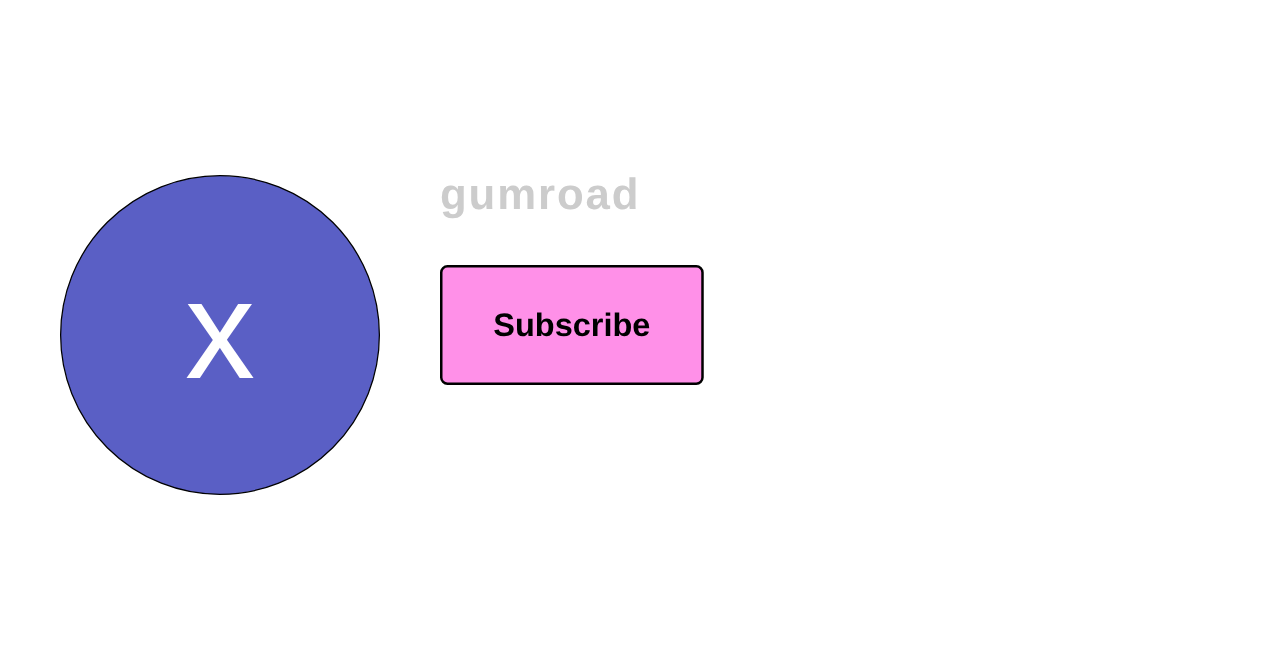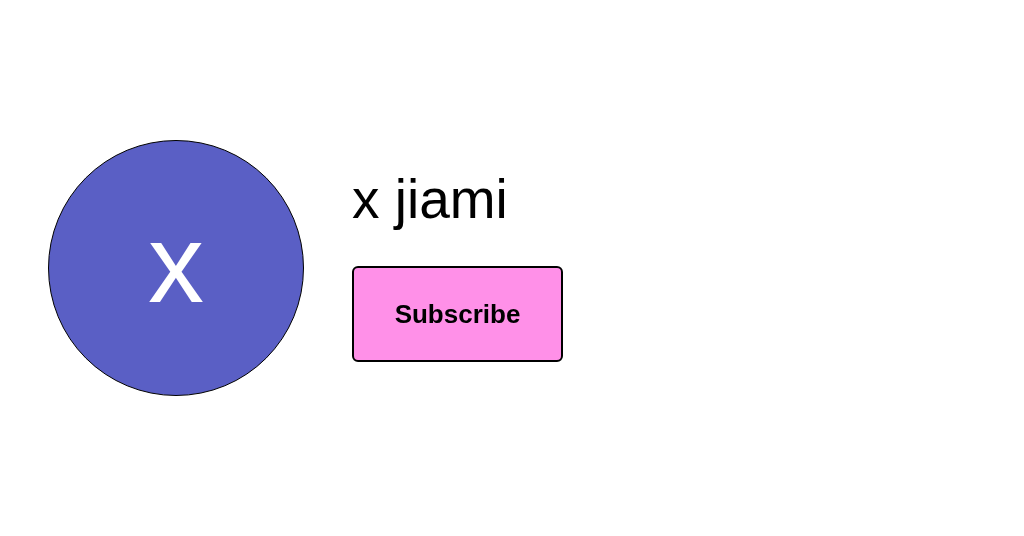--- a/index.html
+++ b/index.html
@@ -65,20 +65,20 @@
 <body>
 
 <div>
 
   <div class="avatar">
     <span class="avatar-letter">x</span>
   </div>
 
   <div class="content">
 
+    <span class="logo">Gumroad</span>
 
-    <div class="creator-name">x jiami</div>
 
     <button class="subscribe-btn">Subscribe</button>
 
   </div>
 
 </div>
 
 </body></html>

